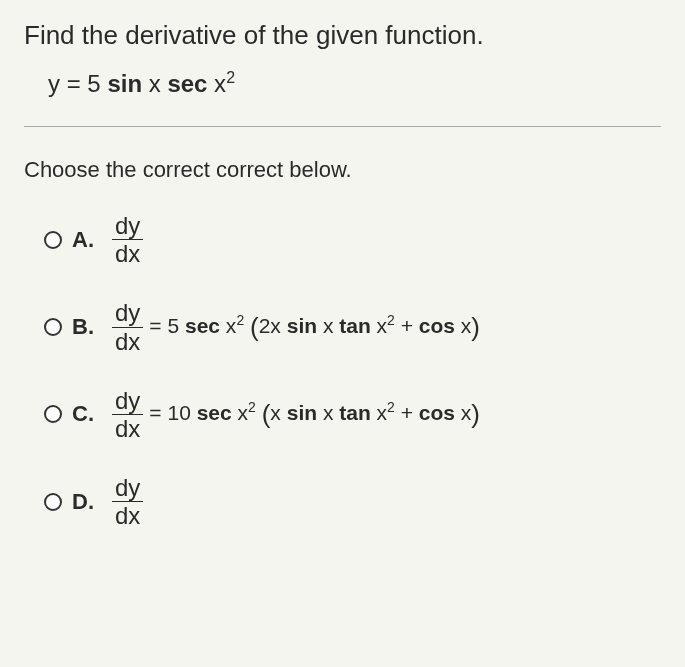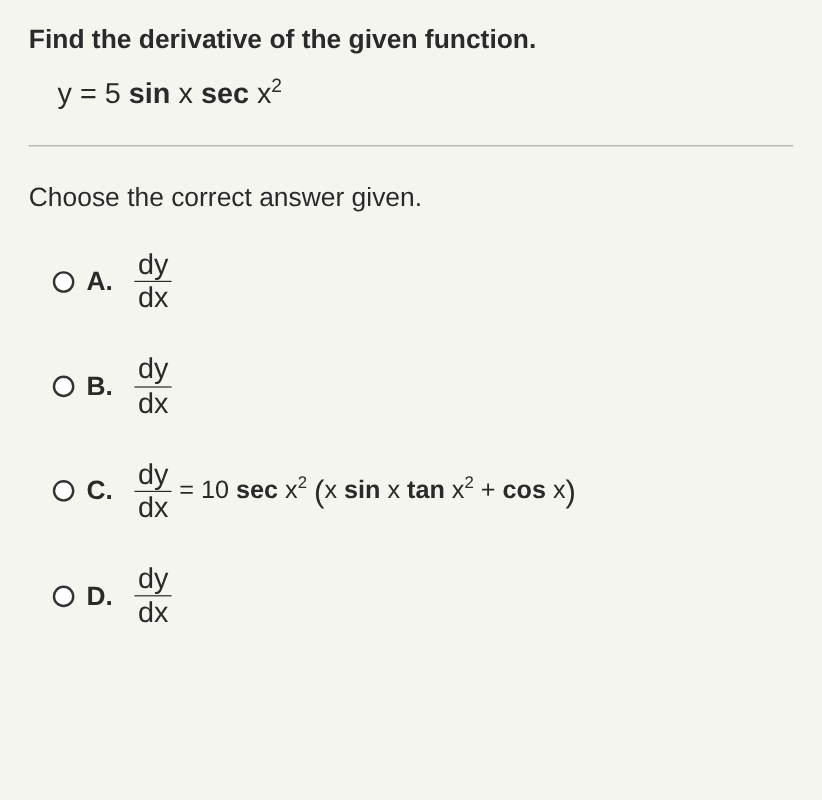--- a/index.html
+++ b/index.html
@@ -5,23 +5,23 @@
     * { margin: 0; padding: 0; box-sizing: border-box; }
     body {
       width: 685px;
       height: 667px;
       font-family: Arial, Helvetica, sans-serif;
       background: #f5f5f0;
       color: #2a2a2a;
       padding: 20px 24px;
     }
     .prompt {
-      font-size: 22px;
+      font-size: 26px;
       margin-bottom: 18px;
-      font-weight: 700;
+      font-weight: 400;
     }
     .equation {
       font-size: 24px;
       margin: 12px 0 28px 24px;
     }
     .equation .sup { font-size: 16px; vertical-align: super; }
     hr.divider {
       border: none;
       border-top: 1px solid #aaa;
       margin: 10px 0 30px 0;
@@ -81,40 +81,41 @@
   </style>
 </head>
 <body>
 
 <div class="prompt">Find the derivative of the given function.</div>
 
 <div class="equation">y = 5 <b>sin</b> x <b>sec</b> x<span class="sup">2</span></div>
 
 <hr class="divider">
 
-<div class="choose">Choose the correct answer given.</div>
+<div class="choose">Choose the correct correct below.</div>
 
 <div class="options">
 
   <div class="option">
     <div class="radio"></div>
     <div class="letter">A.</div>
     <span class="frac">
       <span class="num">dy</span>
       <span class="den">dx</span>
     </span>
   </div>
 
   <div class="option">
     <div class="radio"></div>
     <div class="letter">B.</div>
     <span class="frac">
       <span class="num">dy</span>
       <span class="den">dx</span>
     </span>
+    <span class="expr">= 5 <b>sec</b> x<span class="sup">2</span> <span class="big-paren">(</span>2x <b>sin</b> x <b>tan</b> x<span class="sup">2</span> + <b>cos</b> x<span class="big-paren">)</span></span>
   </div>
 
   <div class="option">
     <div class="radio"></div>
     <div class="letter">C.</div>
     <span class="frac">
       <span class="num">dy</span>
       <span class="den">dx</span>
     </span>
     <span class="expr">= 10 <b>sec</b> x<span class="sup">2</span> <span class="big-paren">(</span>x <b>sin</b> x <b>tan</b> x<span class="sup">2</span> + <b>cos</b> x<span class="big-paren">)</span></span>

